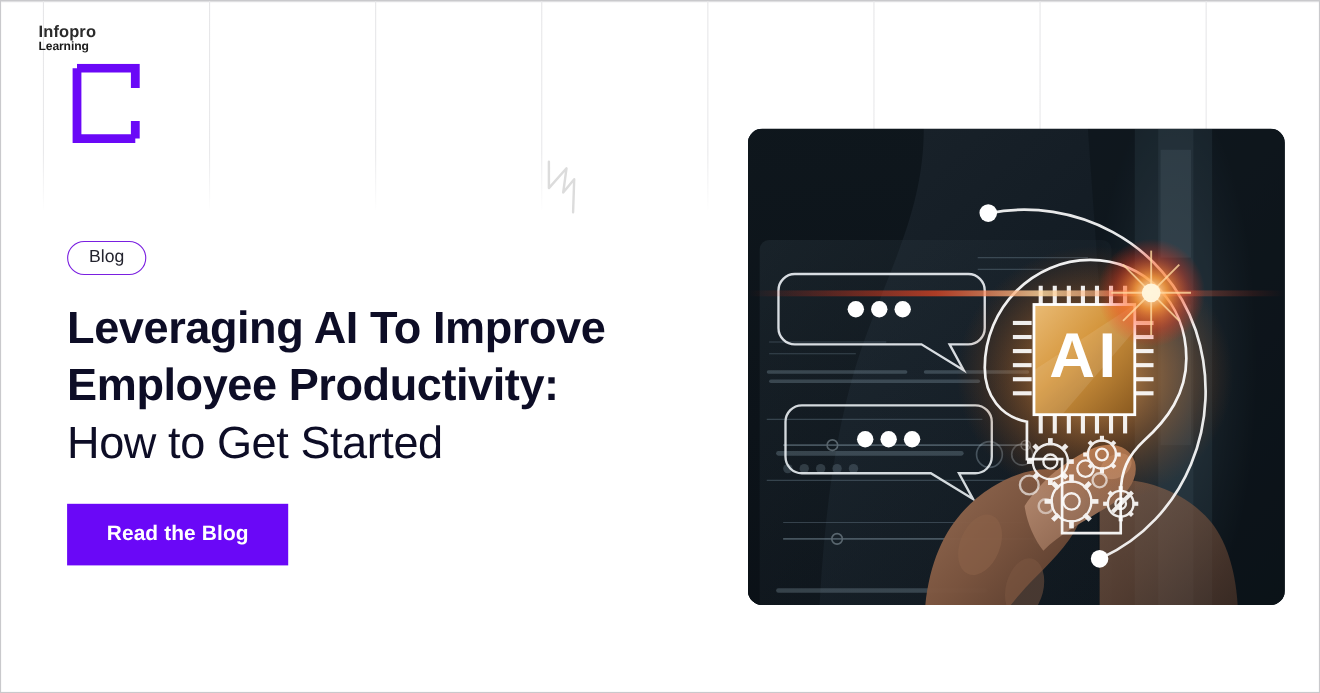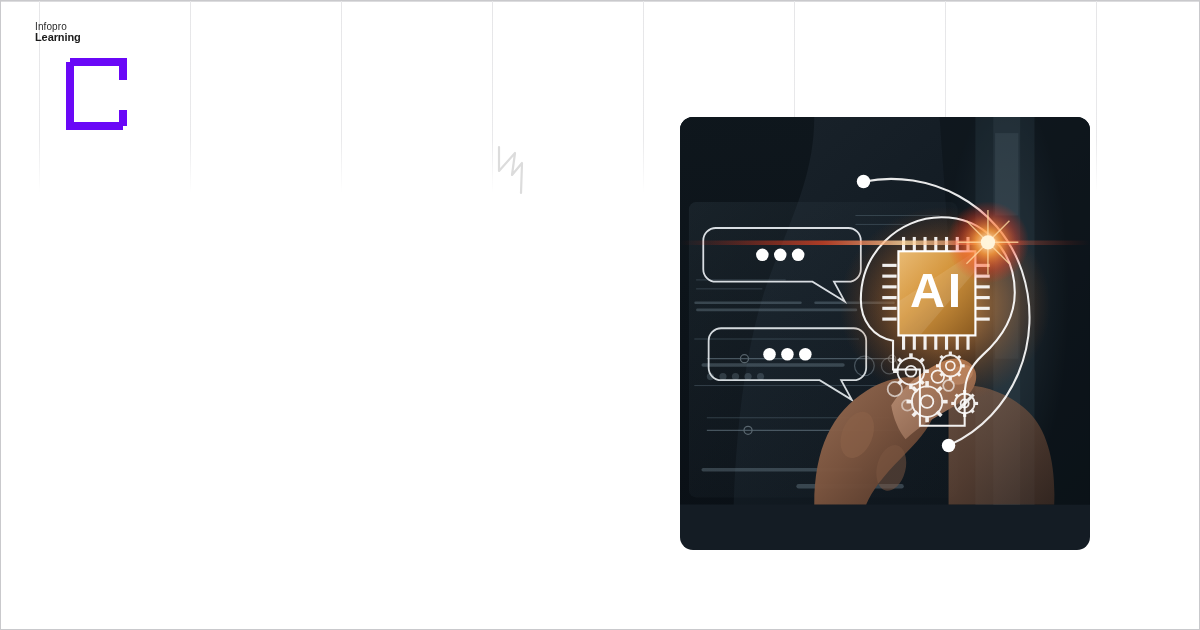--- a/index.html
+++ b/index.html
@@ -69,22 +69,22 @@
   .logo-frame { position: absolute; inset: 0; }
   .logo-wordmark {
     position: absolute;
     left: 34px;
     top: 21px;
     width: 92px;
     z-index: 4;
     line-height: 1.02;
   }
   .logo-word-top {
-    font-size: 10px;
-    font-weight: 400;
+    font-size: 15px;
+    font-weight: 700;
     color: #2b2b2b;
     letter-spacing: .1px;
   }
   .logo-word-bottom {
     font-size: 11px;
     font-weight: 700;
     color: #1b1b1b;
     letter-spacing: -.1px;
   }
 
@@ -131,21 +131,21 @@
     padding: 17px 36px;
     cursor: pointer;
     border-radius: 0;
   }
 
   
   .media {
     position: absolute;
     left: 679px;
     top: 116px;
-    width: 410px;
+    width: 488px;
     height: 433px;
     border-radius: 13px;
     overflow: hidden;
     z-index: 2;
     background: #141c24;
   }
   .media-photo { position: absolute; inset: 0; display: block; }
 </style>
 </head>
 <body>
@@ -174,20 +174,31 @@
       <path d="M9 4 L9 68 L62 68" fill="none" stroke="#6a08f7" stroke-width="8"></path>
       <path d="M9 4 L62 4 L62 22" fill="none" stroke="#6a08f7" stroke-width="8"></path>
       <path d="M62 52 L62 68" fill="none" stroke="#6a08f7" stroke-width="8"></path>
     </svg>
   </div>
   <div class="logo-wordmark">
     <div class="logo-word-top">Infopro</div>
     <div class="logo-word-bottom">Learning</div>
   </div>
 
+  <div class="content">
+    <div class="badge">Blog</div>
+
+    <h1 class="headline">
+      <span class="headline-strong">Leveraging AI To Improve</span>
+      <span class="headline-strong">Employee Productivity:</span>
+      <span class="headline-light">How to Get Started</span>
+    </h1>
+
+    <button class="cta">Read the Blog</button>
+  </div>
 
   <div class="media">
     <svg class="media-photo" viewBox="0 0 458 433" preserveAspectRatio="xMidYMid slice">
       <defs>
         <linearGradient id="bgGrad" x1="0" y1="0" x2="1" y2="1">
           <stop offset="0%" stop-color="#1b242c"></stop>
           <stop offset="38%" stop-color="#141d25"></stop>
           <stop offset="100%" stop-color="#0c1319"></stop>
         </linearGradient>
         <linearGradient id="blurPane" x1="0" y1="0" x2="1" y2="1">

